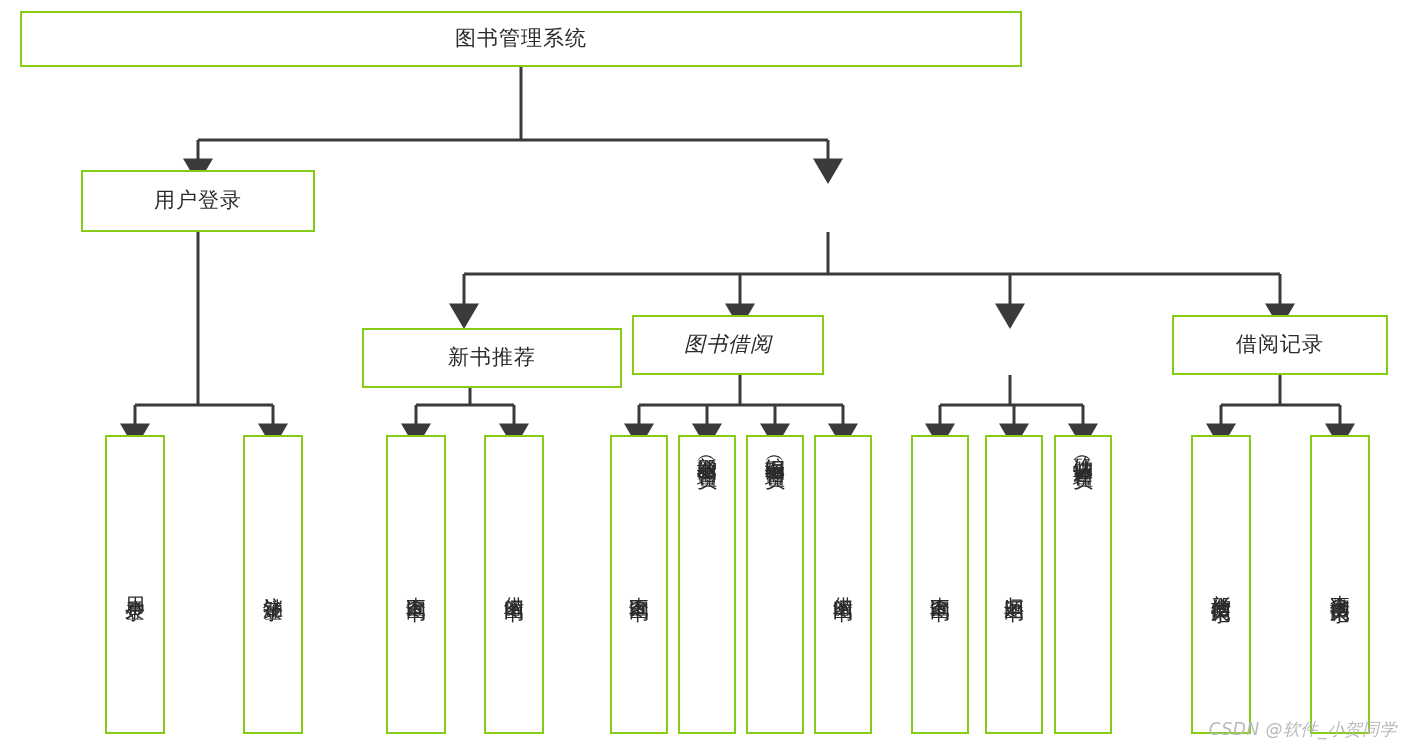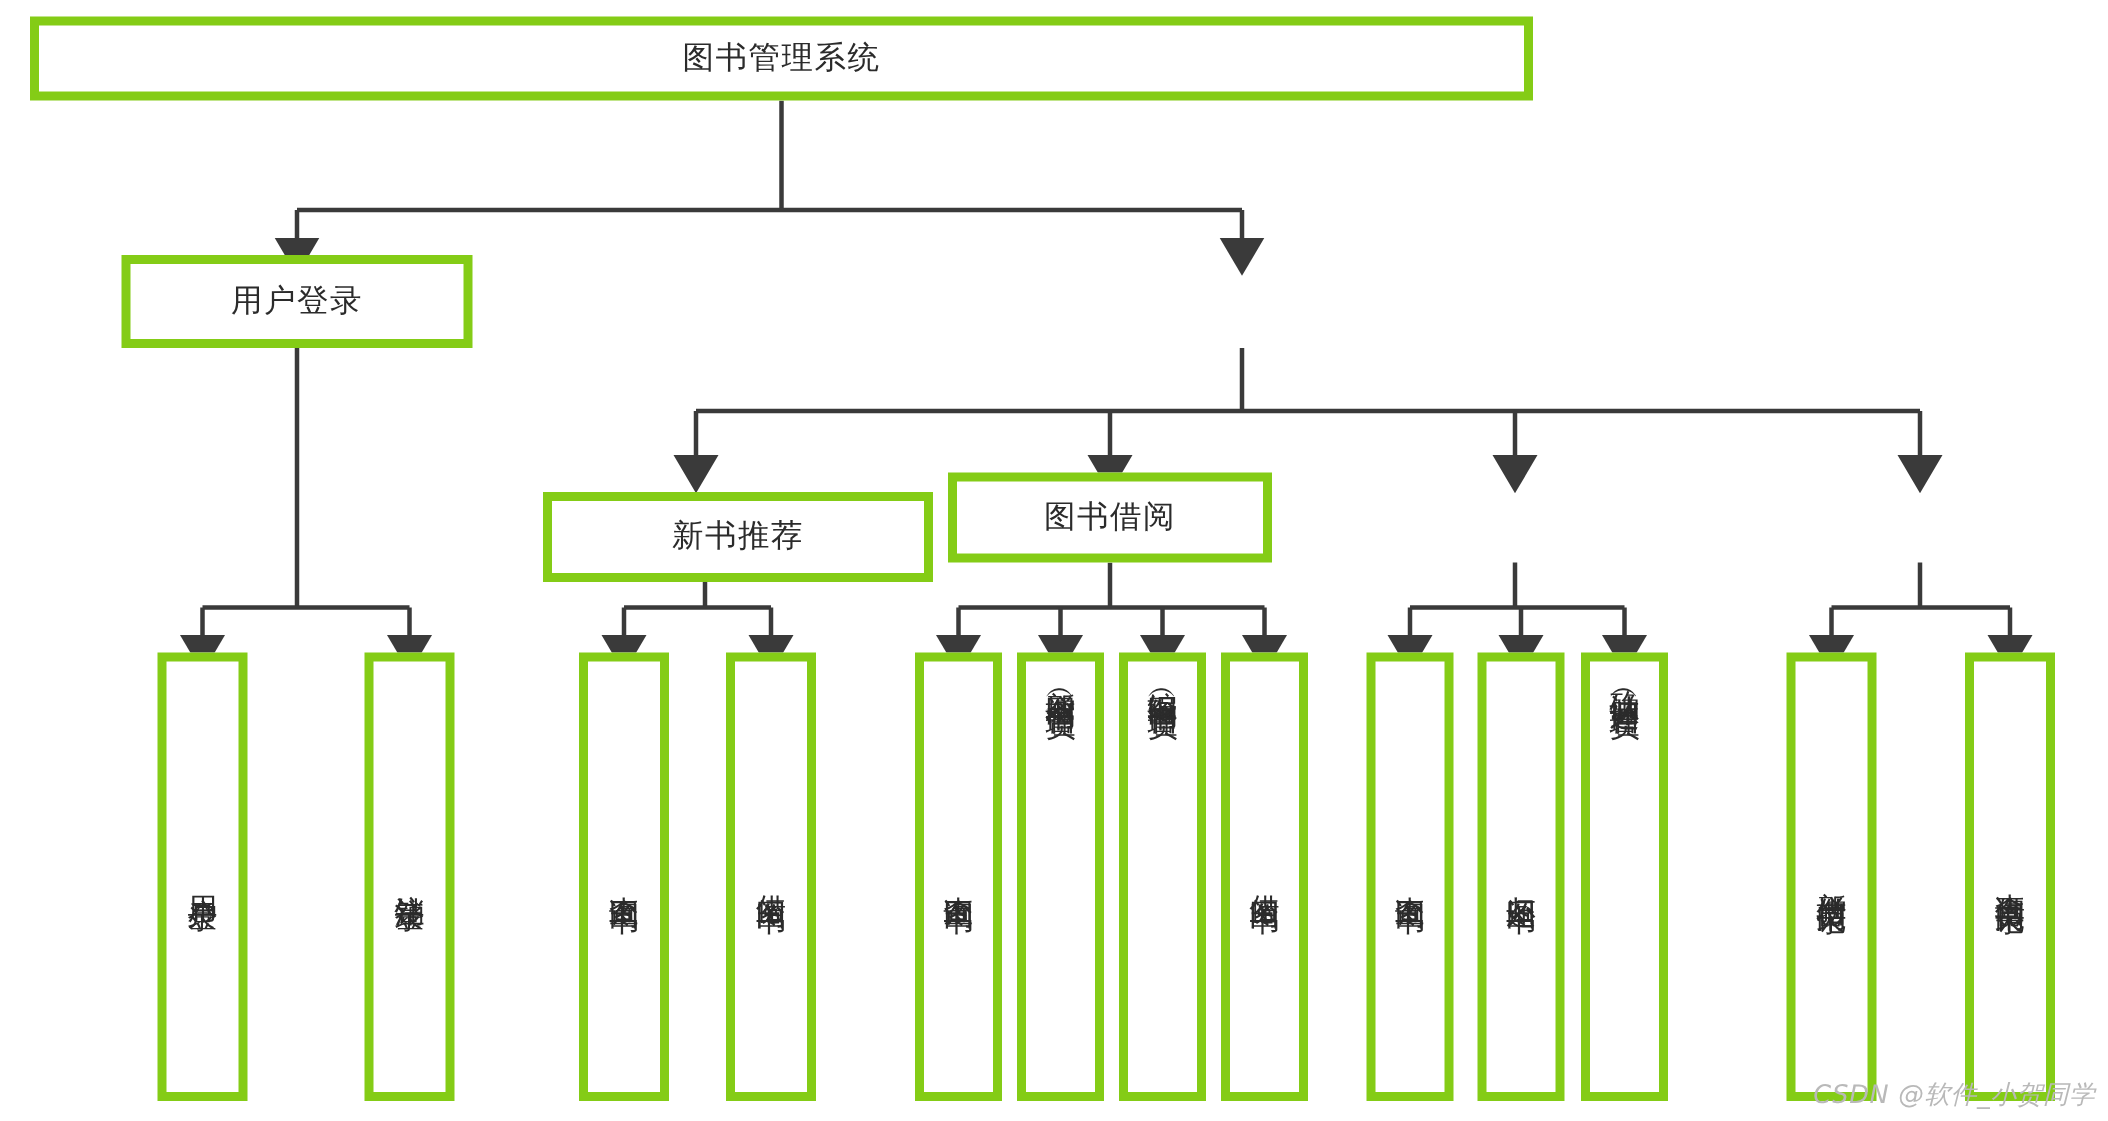--- a/index.html
+++ b/index.html
@@ -18,21 +18,21 @@
   #edges {
     position: absolute;
     left: 0;
     top: 0;
     width: 1405px;
     height: 747px;
   }
   .node {
     position: absolute;
     box-sizing: border-box;
-    border: 6px solid #84cc16;
+    border: 2px solid #84cc16;
     background: #ffffff;
     display: flex;
     align-items: center;
     justify-content: center;
     color: #2b2b2b;
   }
   .node-h .label {
     font-size: 21px;
     line-height: 1.2;
     letter-spacing: 1px;
@@ -125,22 +125,25 @@
     <span class="label">图书管理系统</span>
   </div>
 
   <div class="node node-h" style="left: 81px; top: 170px; width: 234px; height: 62px;">
     <span class="label">用户登录</span>
   </div>
 
   <div class="node node-h" style="left: 362px; top: 315px; width: 260px; height: 60px; margin-top: 13px;">
     <span class="label">新书推荐</span>
   </div>
-  <div class="node node-h" style="left: 632px; top: 315px; width: 216px; height: 60px;">
+  <div class="node node-h" style="left: 632px; top: 315px; width: 192px; height: 60px; font-style: italic;">
     <span class="label">图书借阅</span>
+  </div>
+  <div class="node node-h" style="left: 1172px; top: 315px; width: 216px; height: 60px;">
+    <span class="label">借阅记录</span>
   </div>
 
   <div class="node node-v centered" style="left: 105px; top: 435px; width: 60px; height: 299px;">
     <span class="label">用户登录</span>
   </div>
   <div class="node node-v centered" style="left: 243px; top: 435px; width: 60px; height: 299px;">
     <span class="label">注销登录</span>
   </div>
   <div class="node node-v centered" style="left: 386px; top: 435px; width: 60px; height: 299px;">
     <span class="label">查询图书</span>

